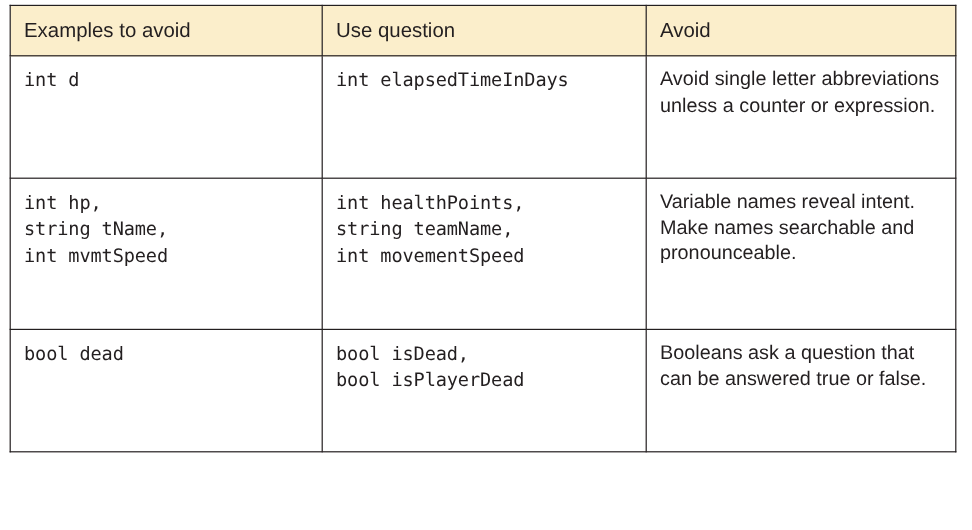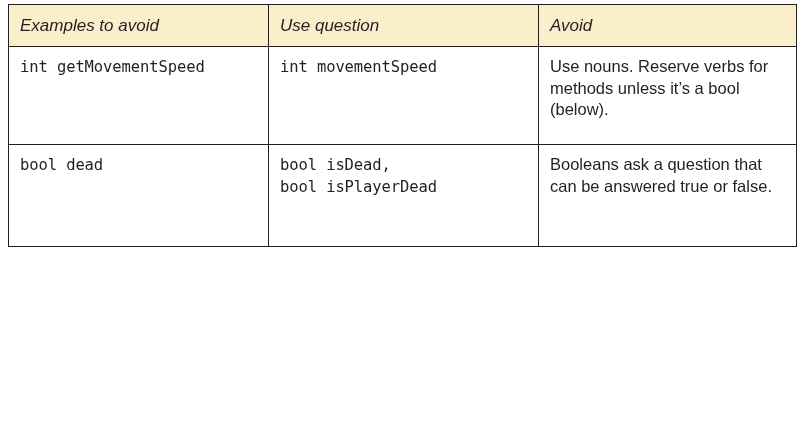--- a/index.html
+++ b/index.html
@@ -38,21 +38,20 @@
   }
   table.guideline-table thead th {
     background: #fbeecb;
     font-weight: normal;
     text-align: left;
     font-size: 17px;
     line-height: 1.25;
     padding-top: 10px;
     padding-bottom: 10px;
     height: 20px;
-    font-style: italic;
   }
   td.code-cell {
     font-family: "DejaVu Sans Mono", "Liberation Mono", monospace;
     font-size: 15.5px;
     line-height: 1.42;
     white-space: pre-line;
     letter-spacing: -0.1px;
   }
   td.note-cell {
     font-family: "Liberation Sans", sans-serif;
@@ -75,24 +74,33 @@
       <col class="col-notes">
     </colgroup>
     <thead>
       <tr>
         <th>Examples to avoid</th>
         <th>Use question</th>
         <th>Avoid</th>
       </tr>
     </thead>
     <tbody>
-      <tr class="r2">
-        <td class="code-cell">int getMovementSpeed</td>
-        <td class="code-cell">int movementSpeed</td>
-        <td class="note-cell">Use nouns. Reserve verbs for methods unless it’s a bool (below).</td>
+      <tr class="r0">
+        <td class="code-cell">int d</td>
+        <td class="code-cell">int elapsedTimeInDays</td>
+        <td class="note-cell">Avoid single letter abbreviations unless a counter or expression.</td>
+      </tr>
+      <tr class="r1">
+        <td class="code-cell">int hp,
+string tName,
+int mvmtSpeed</td>
+        <td class="code-cell">int healthPoints,
+string teamName,
+int movementSpeed</td>
+        <td class="note-cell">Variable names reveal intent. Make names searchable and pronounceable.</td>
       </tr>
       <tr class="r3">
         <td class="code-cell">bool dead</td>
         <td class="code-cell">bool isDead,
 bool isPlayerDead</td>
         <td class="note-cell">Booleans ask a question that can be answered true or false.</td>
       </tr>
     </tbody>
   </table>
 </div>

